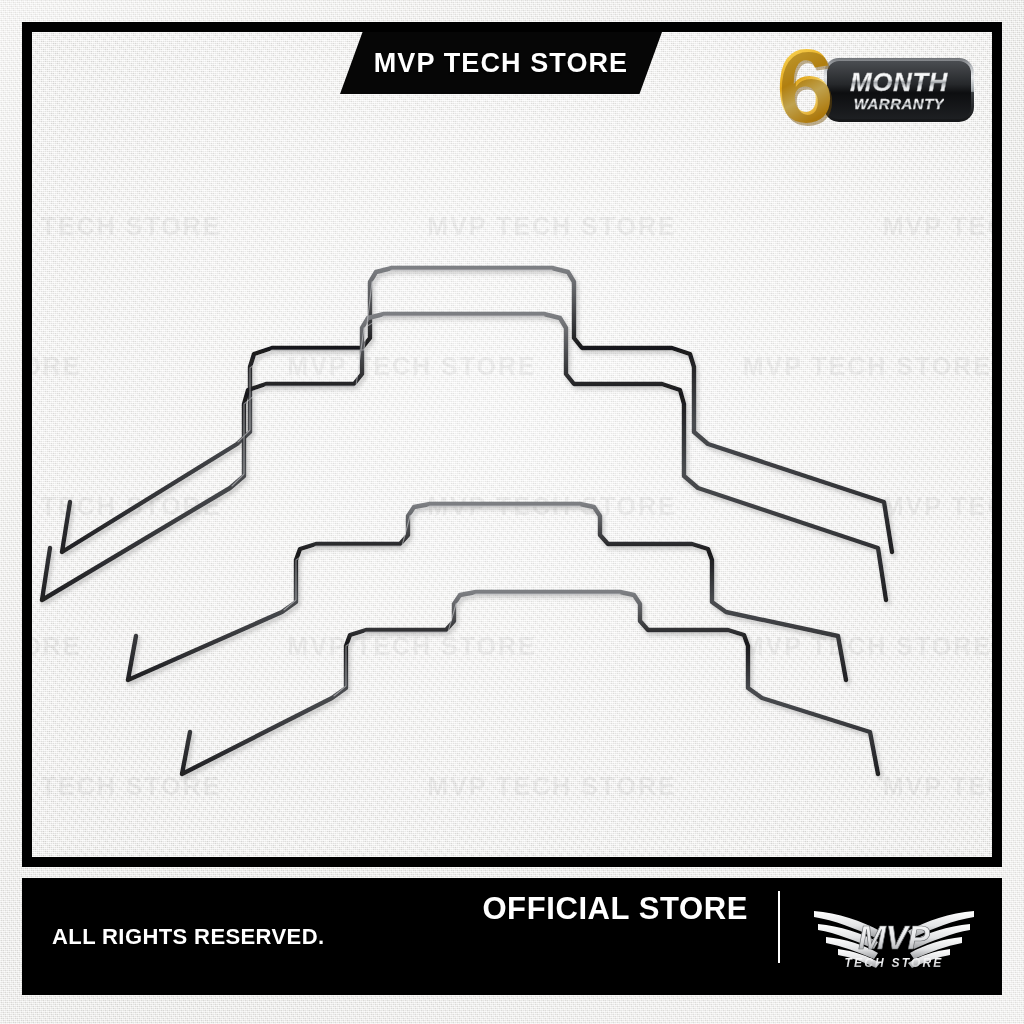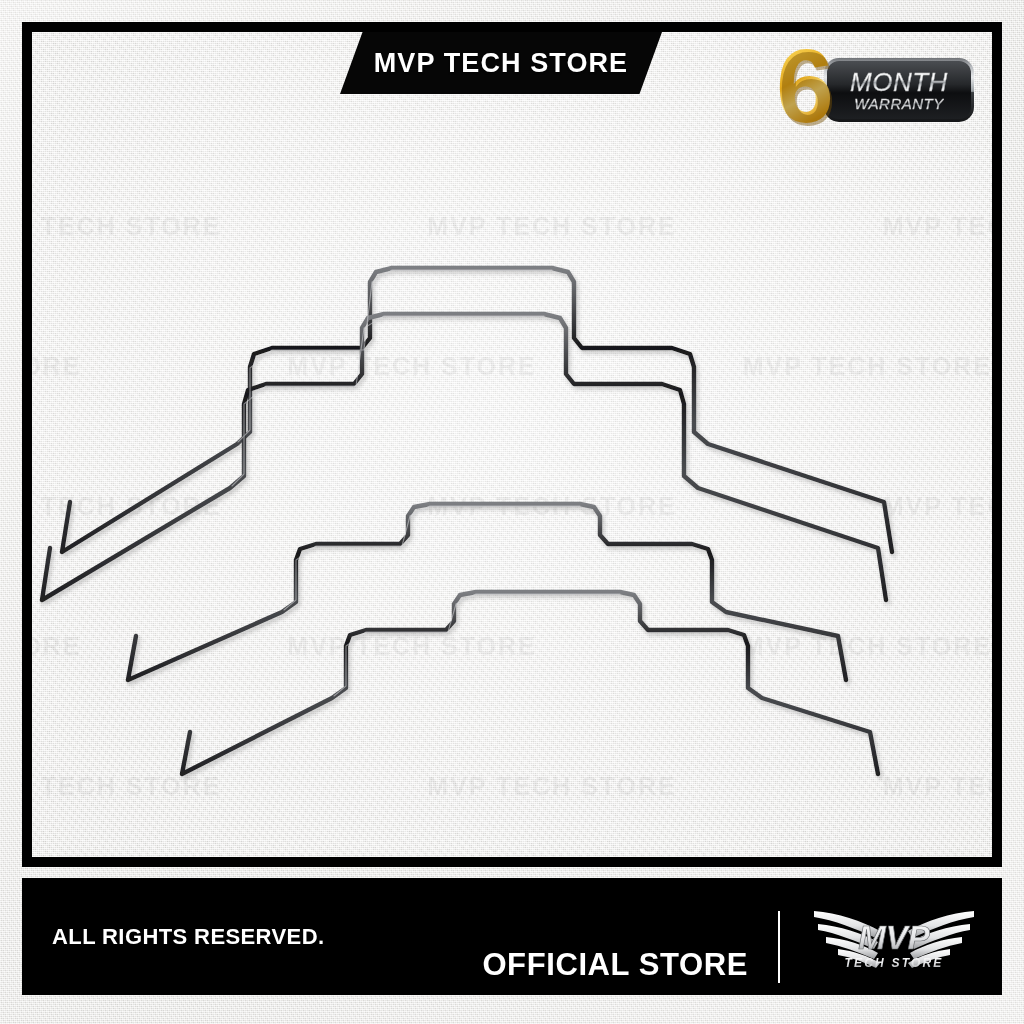--- a/index.html
+++ b/index.html
@@ -114,21 +114,21 @@
     width: 100%; height: 100%;
     border-radius: 12px;
     background: linear-gradient(180deg,#4a4d51 0%,#26282b 40%,#0d0e10 55%,#1d1f22 100%);
     display: flex;
     flex-direction: column;
     align-items: center;
     justify-content: center;
     overflow: hidden;
   }
   .badge-month, .badge-warranty {
-    font-weight: 400;
+    font-weight: 700;
     font-style: italic;
     line-height: 1;
     background: linear-gradient(180deg,#ffffff 0%,#f2f3f4 40%,#9fa3a7 52%,#e4e6e8 70%,#ffffff 100%);
     -webkit-background-clip: text;
     background-clip: text;
     color: transparent;
     -webkit-text-stroke: 0.4px rgba(40,40,40,.35);
   }
   .badge-month    { font-size: 26px; letter-spacing: .5px; margin-bottom: 1px; }
   .badge-warranty { font-size: 15px; letter-spacing: .5px; }
@@ -160,21 +160,21 @@
   .footer-rights {
     color: #fff;
     font-size: 22px;
     font-weight: 700;
     letter-spacing: .4px;
     margin-left: 30px;
   }
   .footer-right-group {
     margin-left: auto;
     display: flex;
-    align-items: flex-end;
+    align-items: flex-start;
     margin-right: 24px;
   }
   .footer-official {
     color: #fff;
     font-size: 31px;
     font-weight: 700;
     letter-spacing: .6px;
   }
   .footer-divider {
     width: 2px;

